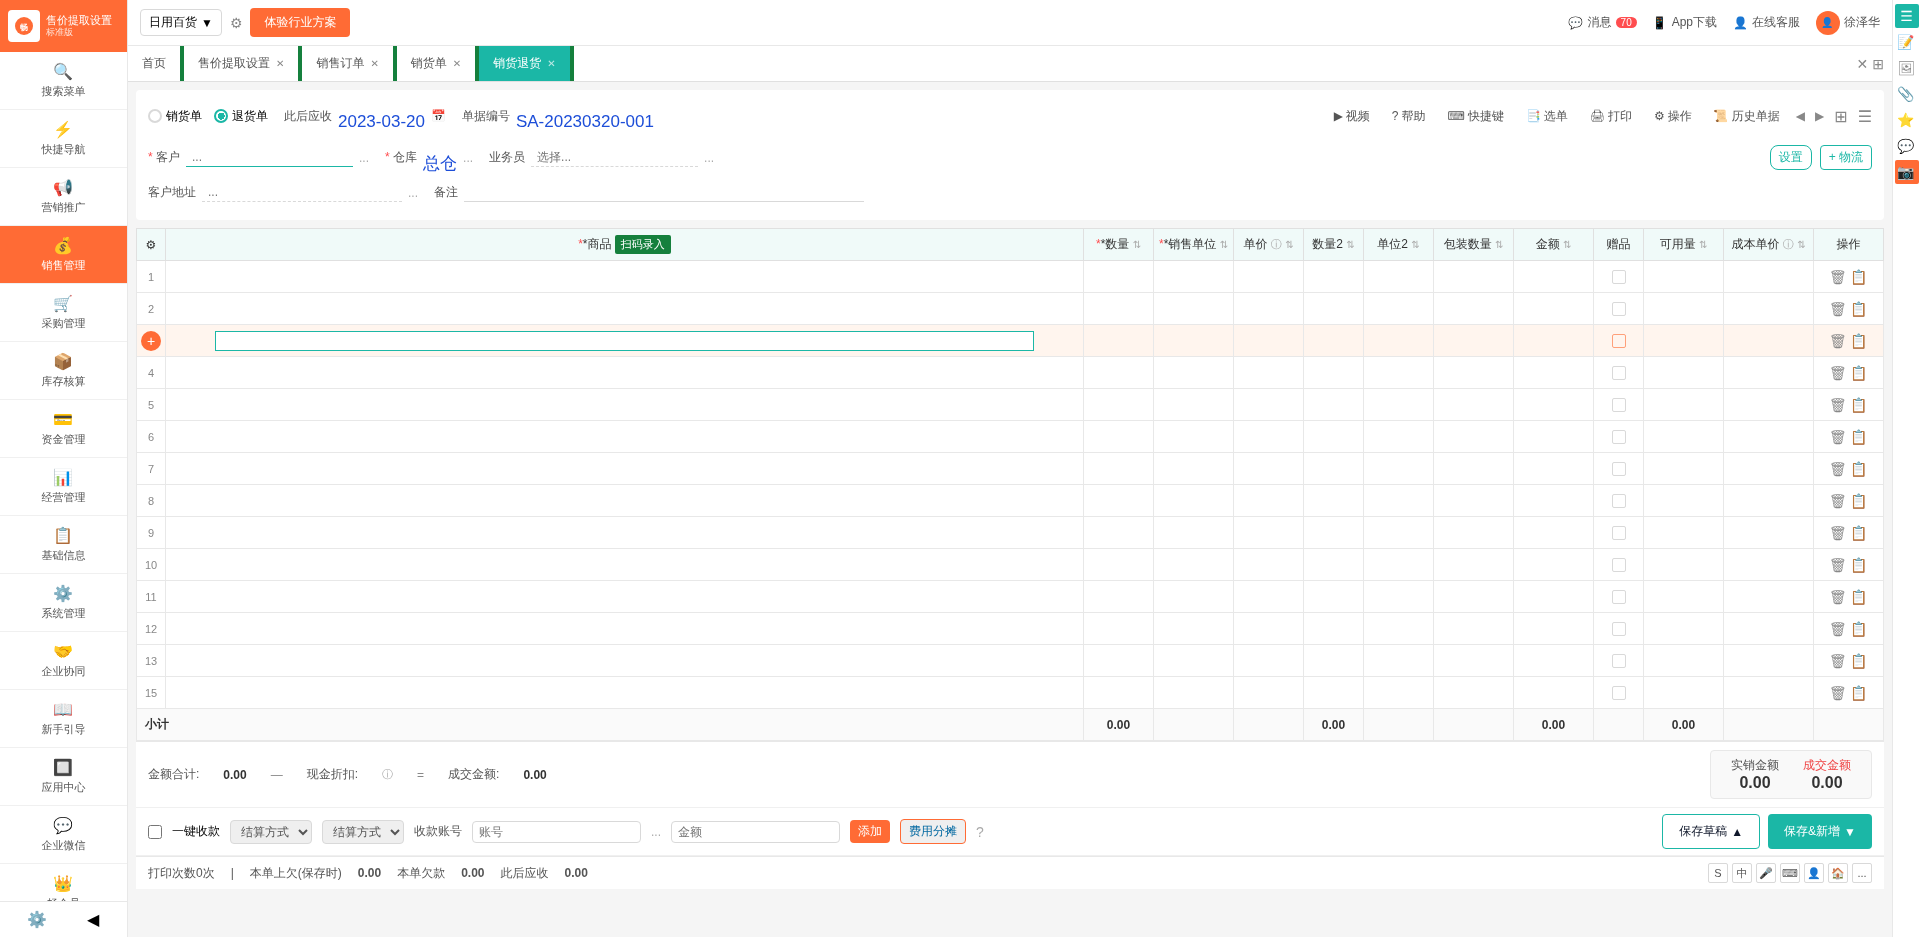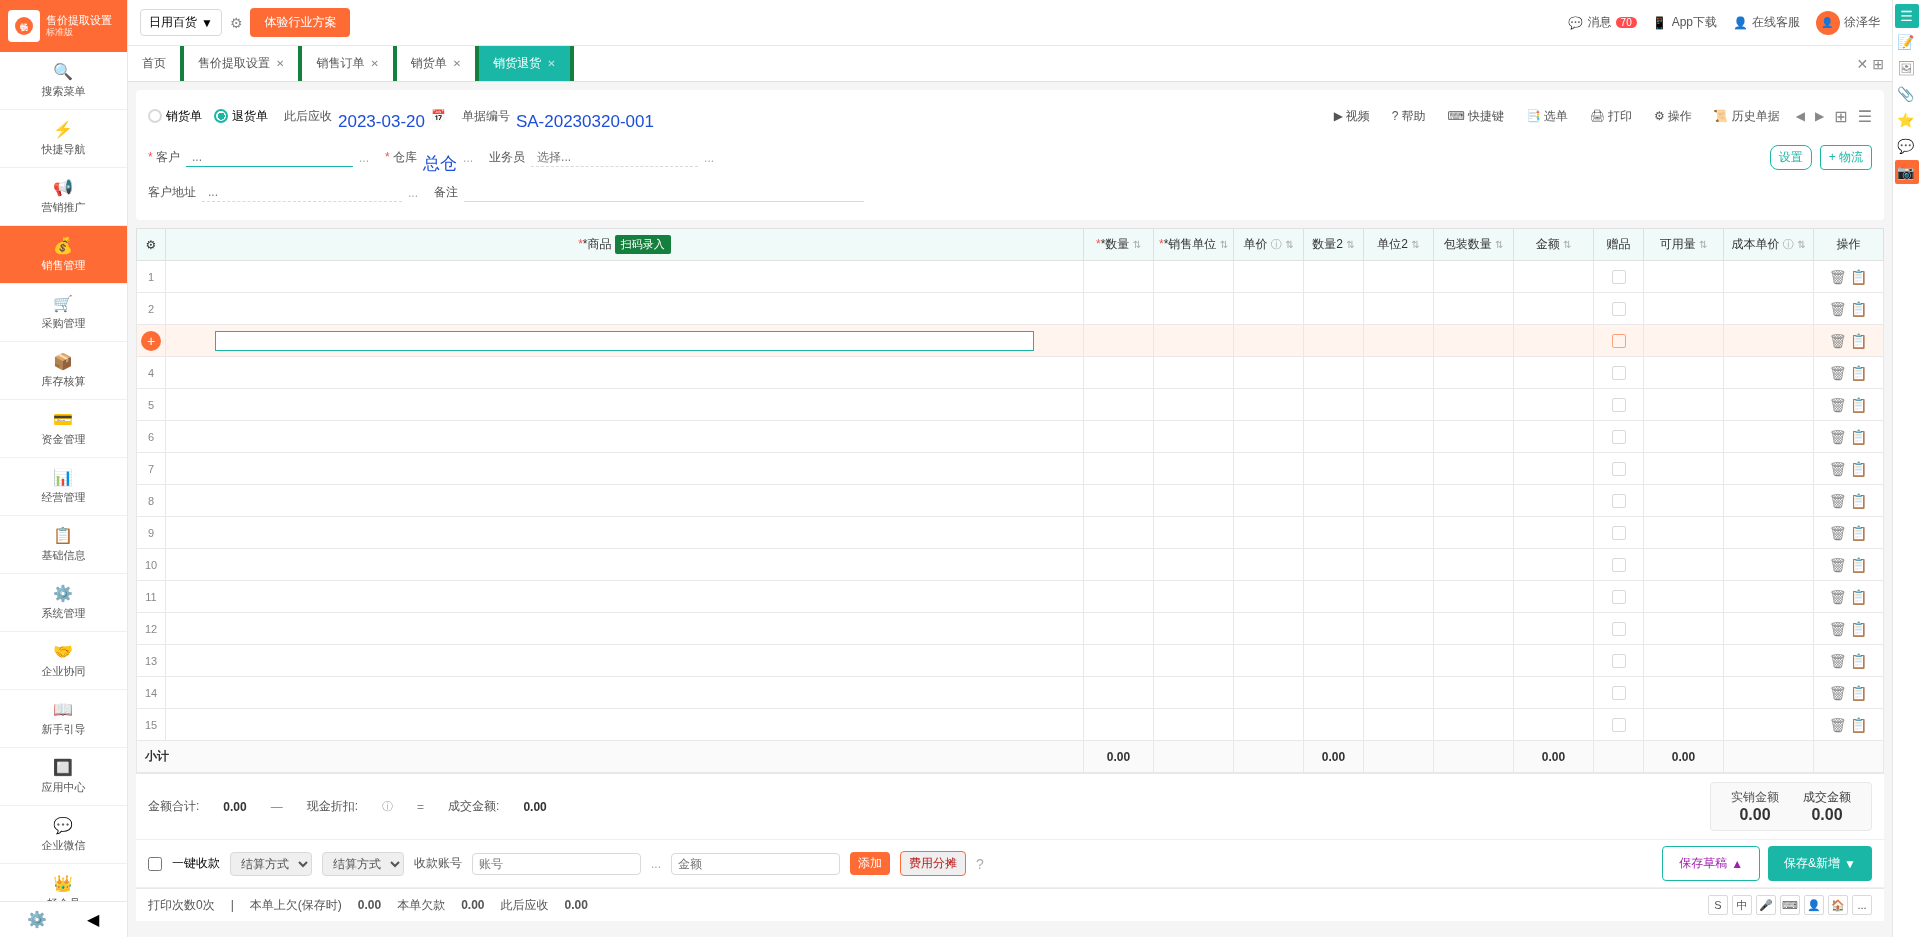--- a/index.html
+++ b/index.html
@@ -85,26 +85,26 @@
     
     .action-icons { display: flex; gap: 4px; justify-content: center; }
     .action-icon { color: #888; cursor: pointer; font-size: 14px; }
     .summary-label { color: #555; font-size: 12px; }
     .summary-value { color: #333; font-size: 12px; font-weight: bold; }
     .summary-dash { color: #888; }
     .summary-eq { color: #888; }
     .payment-checkbox { width: 14px; height: 14px; border: 1px solid #d9d9d9; border-radius: 2px; cursor: pointer; }
     .payment-select { border: 1px solid #d9d9d9; border-radius: 4px; padding: 3px 6px; font-size: 12px; color: #555; min-width: 80px; }
     .payment-input { border: 1px solid #d9d9d9; border-radius: 4px; padding: 3px 6px; font-size: 12px; min-width: 60px; }
-    .fee-btn { border: 1px solid #ff6b35; color: #b91c1c; border-radius: 4px; padding: 3px 8px; cursor: pointer; font-size: 12px; }
+    .fee-btn { border: 1px solid #ff6b35; color: #0369a1; border-radius: 4px; padding: 3px 8px; cursor: pointer; font-size: 12px; }
     .add-btn { background: #ff6b35; color: #fff; border: none; border-radius: 4px; padding: 3px 8px; cursor: pointer; font-size: 12px; }
     
     
     .stats-bar { background: #fff; border-top: 1px solid #e8e8e8; padding: 6px 12px; display: flex; align-items: center; gap: 16px; font-size: 12px; color: #555; }
-    .save-draft-btn { background: #fff; border: 1px solid #1bb7a6; color: #a21caf; border-radius: 4px; padding: 8px 16px; cursor: pointer; font-size: 12px; display: flex; align-items: center; gap: 4px; }
+    .save-draft-btn { background: #fff; border: 1px solid #1bb7a6; color: #0f172a; border-radius: 4px; padding: 8px 16px; cursor: pointer; font-size: 12px; display: flex; align-items: center; gap: 4px; }
     .save-new-btn { background: #1bb7a6; color: #fff; border: none; border-radius: 4px; padding: 8px 16px; cursor: pointer; font-size: 12px; display: flex; align-items: center; gap: 4px; }
     
     
     .right-icons { width: 28px; background: #fff; border-left: 1px solid #e8e8e8; display: flex; flex-direction: column; align-items: center; padding: 4px 0; gap: 2px; }
     .right-icon-btn { width: 24px; height: 24px; display: flex; align-items: center; justify-content: center; cursor: pointer; color: #888; font-size: 14px; border-radius: 2px; }
     .right-icon-btn.active { background: #1bb7a6; color: #fff; }
 
     .col-settings { width: 28px; }
     .col-product { min-width: 150px; }
     .col-qty { width: 70px; }
@@ -717,44 +717,20 @@
                   <td></td>
                   <td>
                     <div class="action-icons">
                       <span class="action-icon">🗑</span>
                       <span class="action-icon">📋</span>
                     </div>
                   </td>
                 </tr>
                 <tr>
                   <td class="row-num">13</td>
-                  <td></td>
-                  <td></td>
-                  <td></td>
-                  <td></td>
-                  <td></td>
-                  <td></td>
-                  <td></td>
-                  <td></td>
-                  <td>
-                    <div class="checkbox-cell">
-                      <div class="table-checkbox"></div>
-                    </div>
-                  </td>
-                  <td></td>
-                  <td></td>
-                  <td>
-                    <div class="action-icons">
-                      <span class="action-icon">🗑</span>
-                      <span class="action-icon">📋</span>
-                    </div>
-                  </td>
-                </tr>
-                <tr>
-                  <td class="row-num">14</td>
                   <td></td>
                   <td></td>
                   <td></td>
                   <td></td>
                   <td></td>
                   <td></td>
                   <td></td>
                   <td></td>
                   <td>
                     <div class="checkbox-cell">
@@ -827,21 +803,21 @@
             <span class="summary-eq">=</span>
             <span class="summary-label">成交金额:</span>
             <span class="summary-value">0.00</span>
 
             <div style="margin-left:auto;display:flex;gap:24px;background:#f9f9f9;border:1px solid #e8e8e8;border-radius:4px;padding:6px 20px;">
               <div style="text-align:center;">
                 <div style="color:#555;font-size:12px;">实销金额</div>
                 <div style="font-size:16px;font-weight:bold;color:#333;">0.00</div>
               </div>
               <div style="text-align:center;">
-                <div style="color:#404040;font-size:12px;">成交金额</div>
+                <div style="color:#ef4444;font-size:12px;">成交金额</div>
                 <div style="font-size:16px;font-weight:bold;color:#333;">0.00</div>
               </div>
             </div>
           </div>
 
           <div style="padding:6px 12px;border-bottom:1px solid #f0f0f0;display:flex;align-items:center;gap:10px;">
             <input type="checkbox" class="payment-checkbox" style="">
             <span>一键收款</span>
             <select class="payment-select">
               <option>结算方式</option>

